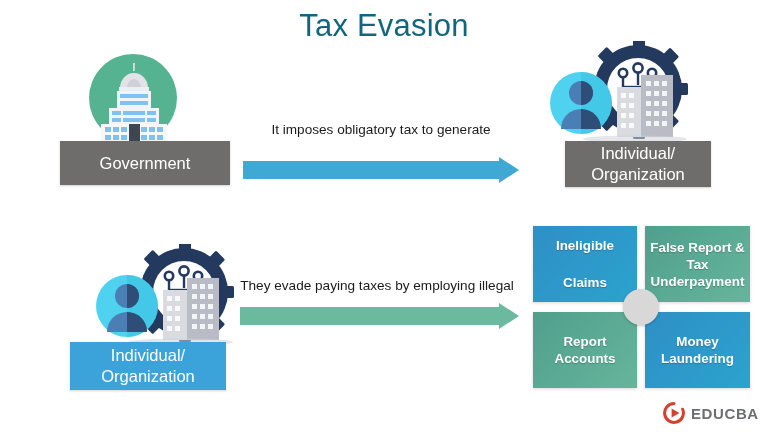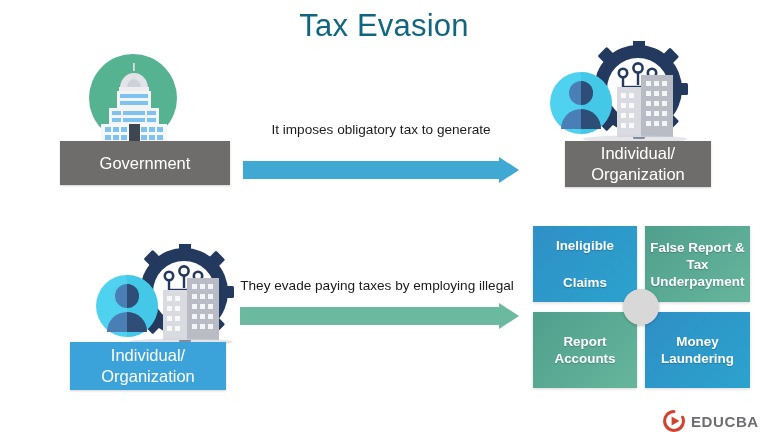--- a/index.html
+++ b/index.html
@@ -106,21 +106,20 @@
     background: #d8d8d8;
     box-shadow: 0 1px 3px rgba(0,0,0,.22);
   }
 
   
   #logo {
     position: absolute;
     display: flex;
     align-items: center;
     gap: 6px;
-    margin-top: 8px;
   }
   #logo .logo-text {
     font-size: 15px;
     font-weight: bold;
     color: #6d6e71;
     letter-spacing: .6px;
     font-family: "Liberation Sans", sans-serif;
   }
   .icon-svg { display:block; }
 </style>

